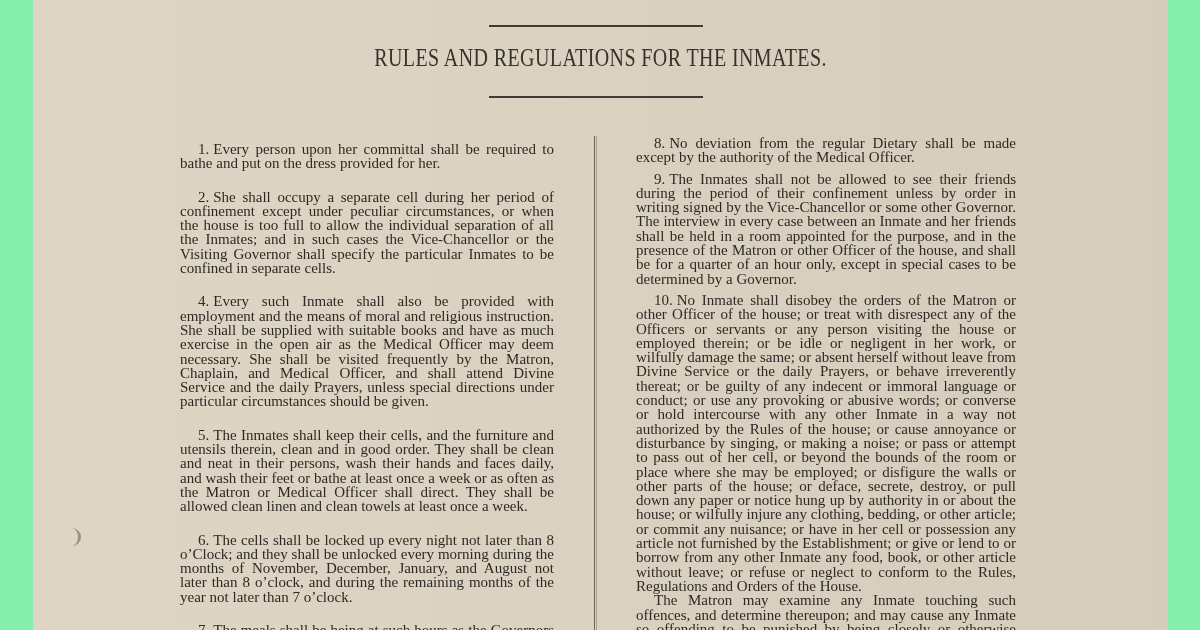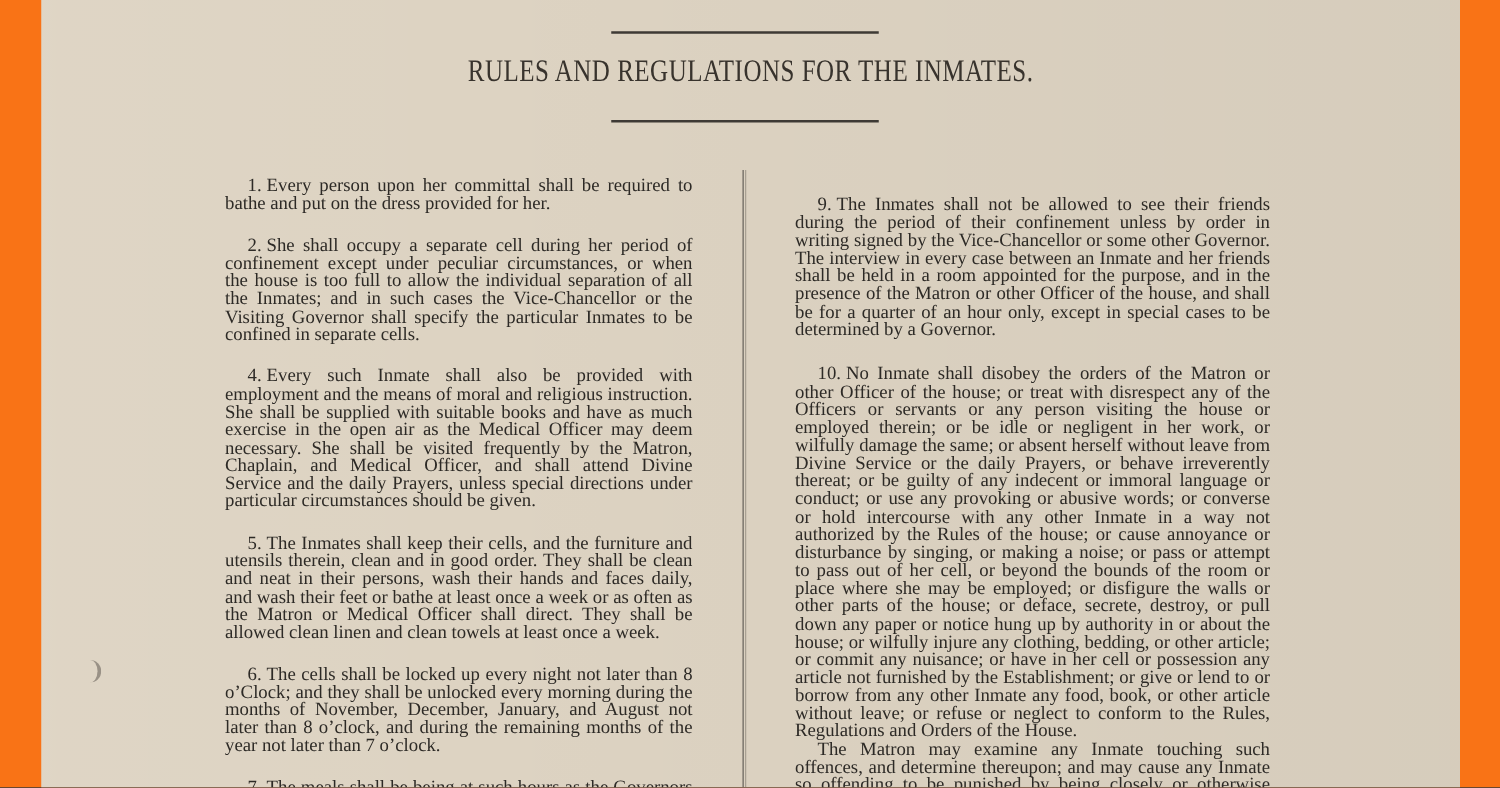--- a/index.html
+++ b/index.html
@@ -7,21 +7,21 @@
     padding: 0;
     width: 1200px;
     height: 630px;
     overflow: hidden;
     background: #07070c;
   }
   .scan {
     position: relative;
     width: 1200px;
     height: 630px;
-    background: #f97316;
+    background: #86efac;
   }
   .page {
     position: absolute;
     left: 33px;
     top: 0;
     width: 1135px;
     height: 630px;
     background: #ddd3c2;
     background-image:
       linear-gradient(90deg, rgba(255,255,255,0.06) 0%, rgba(0,0,0,0) 30%, rgba(0,0,0,0.02) 70%, rgba(0,0,0,0.03) 100%);
@@ -69,21 +69,21 @@
     width: 1px;
     height: 494px;
     background: #6a645c;
     box-shadow: 2px 0 0 rgba(106,100,92,0.45);
   }
   .para {
     margin: 0;
     text-indent: 18px;
   }
   .gap-lg { margin-top: 19px; }
-  .gap-md { margin-top: 21px; }
+  .gap-md { margin-top: 7px; }
   .gap-0 { margin-top: 0; }
   .num { margin-right: 4px; }
   .smudge {
     position: absolute;
     left: 72px;
     top: 528px;
     width: 6px;
     height: 18px;
     border-right: 3px solid #7c756c;
     border-radius: 0 10px 10px 0;
@@ -105,20 +105,21 @@
       <p class="para gap-lg"><span class="num">2.</span><span>She shall occupy a separate cell during her period of confine­ment except under peculiar circumstances, or when the house is too full to allow the individual separation of all the Inmates; and in such cases the Vice-Chancellor or the Visiting Governor shall specify the par­ticular Inmates to be confined in separate cells.</span></p>
       <p class="para gap-lg"><span class="num">4.</span><span>Every such Inmate shall also be provided with employment and the means of moral and religious instruction. She shall be supplied with suitable books and have as much exercise in the open air as the Medical Officer may deem necessary. She shall be visited frequently by the Matron, Chaplain, and Medical Officer, and shall attend Divine Service and the daily Prayers, unless special directions under particular circumstances should be given.</span></p>
       <p class="para gap-lg"><span class="num">5.</span><span>The Inmates shall keep their cells, and the furniture and uten­sils therein, clean and in good order. They shall be clean and neat in their persons, wash their hands and faces daily, and wash their feet or bathe at least once a week or as often as the Matron or Medical Officer shall direct. They shall be allowed clean linen and clean towels at least once a week.</span></p>
       <p class="para gap-lg"><span class="num">6.</span><span>The cells shall be locked up every night not later than 8 o’Clock; and they shall be unlocked every morning during the months of Novem­ber, December, January, and August not later than 8 o’clock, and during the remaining months of the year not later than 7 o’clock.</span></p>
       <p class="para gap-lg"><span class="num">7.</span><span>The meals shall be being at such hours as the Governors from</span></p>
     </div>
 
     <div class="rule-v"></div>
 
     <div class="column col-right">
+      <p class="para gap-0"><span class="num">8.</span><span>No deviation from the regular Dietary shall be made except by the authority of the Medical Officer.</span></p>
       <p class="para gap-md"><span class="num">9.</span><span>The Inmates shall not be allowed to see their friends during the period of their confinement unless by order in writing signed by the Vice-Chancellor or some other Governor. The interview in every case be­tween an Inmate and her friends shall be held in a room appointed for the purpose, and in the presence of the Matron or other Officer of the house, and shall be for a quarter of an hour only, except in special cases to be determined by a Governor.</span></p>
       <p class="para gap-md"><span class="num">10.</span><span>No Inmate shall disobey the orders of the Matron or other Officer of the house; or treat with disrespect any of the Officers or servants or any person visiting the house or employed therein; or be idle or negligent in her work, or wilfully damage the same; or absent herself without leave from Divine Service or the daily Prayers, or behave irreverently thereat; or be guilty of any indecent or immoral language or conduct; or use any provoking or abusive words; or converse or hold intercourse with any other Inmate in a way not authorized by the Rules of the house; or cause annoy­ance or disturbance by singing, or making a noise; or pass or attempt to pass out of her cell, or beyond the bounds of the room or place where she may be employed; or disfigure the walls or other parts of the house; or deface, secrete, destroy, or pull down any paper or notice hung up by authority in or about the house; or wilfully injure any clothing, bedding, or other article; or commit any nuisance; or have in her cell or possession any article not furnished by the Establishment; or give or lend to or borrow from any other Inmate any food, book, or other arti­cle without leave; or refuse or neglect to conform to the Rules, Regu­lations and Orders of the House.</span></p>
       <p class="para gap-0"><span>The Matron may examine any Inmate touching such offences, and determine thereupon; and may cause any Inmate so offending to be punished by being closely or otherwise confined in a dark or light cell, or by being fed on bread and water, or by both such punishments for any term not exceeding three days.</span></p>
       <p class="para gap-md"><span class="num">11.</span><span>Well conducted Inmates may be selected and employed by the</span></p>
     </div>
 
   </div>
   <div class="smudge"></div>
 </div>
 

